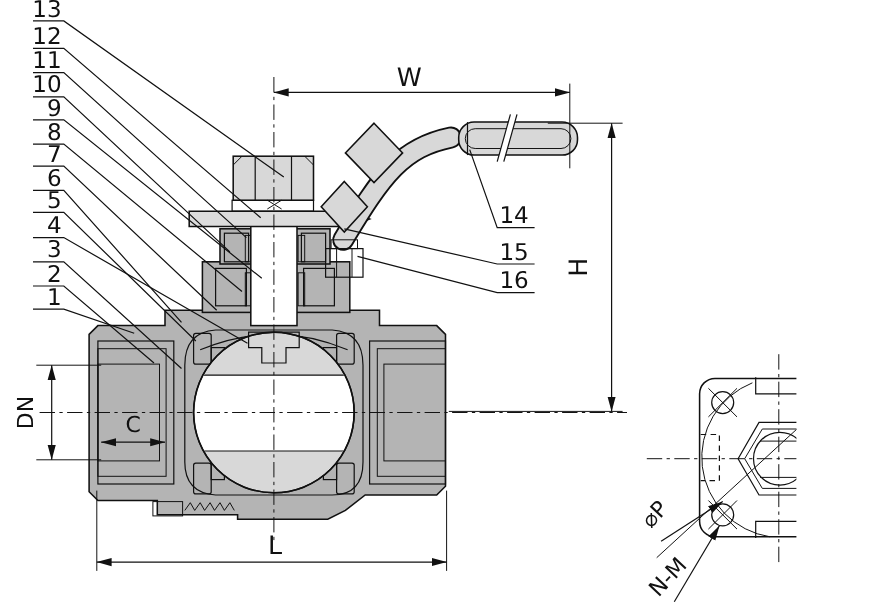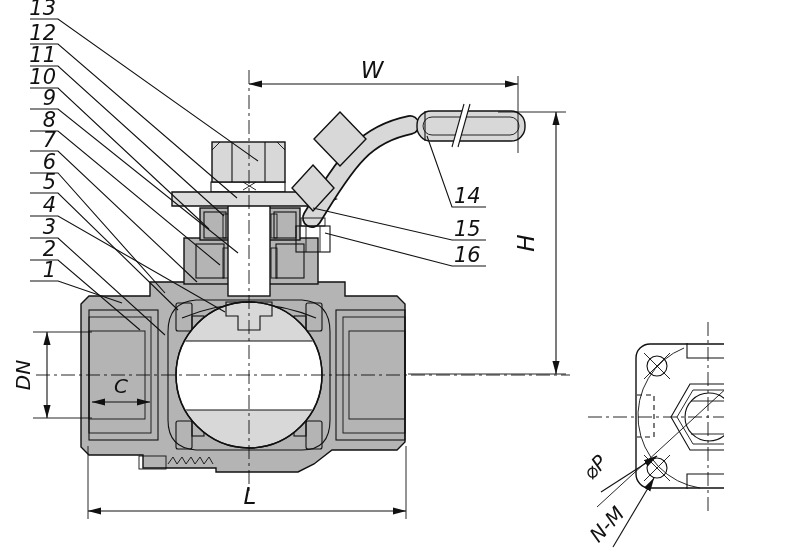--- a/index.html
+++ b/index.html
@@ -1,16 +1,16 @@
 <!DOCTYPE html>
 <html><head>
 <meta charset="utf-8">
 <style>
   html,body{margin:0;padding:0;background:#ffffff;}
-  .stage{position:relative;width:724px;height:559px;background:#fff;overflow:hidden;font-style:italic;}
+  .stage{position:relative;width:724px;height:559px;background:#fff;overflow:hidden;}
   svg{display:block;}
   text{font-family:"DejaVu Sans","Liberation Sans",sans-serif;fill:#111;}
   .num{font-size:21px;}
   .dim{font-size:23px;}
   .dim-s{font-size:20px;}
   .ln{stroke:#111;stroke-width:1.1;fill:none;}
   .outline{stroke:#111;stroke-width:1.4;}
   .thin{stroke:#111;stroke-width:0.9;fill:none;}
   .cl{stroke:#111;stroke-width:0.9;fill:none;stroke-dasharray:14 4 3 4;}
   .dash{stroke:#111;stroke-width:1.1;fill:none;stroke-dasharray:5 4;}

